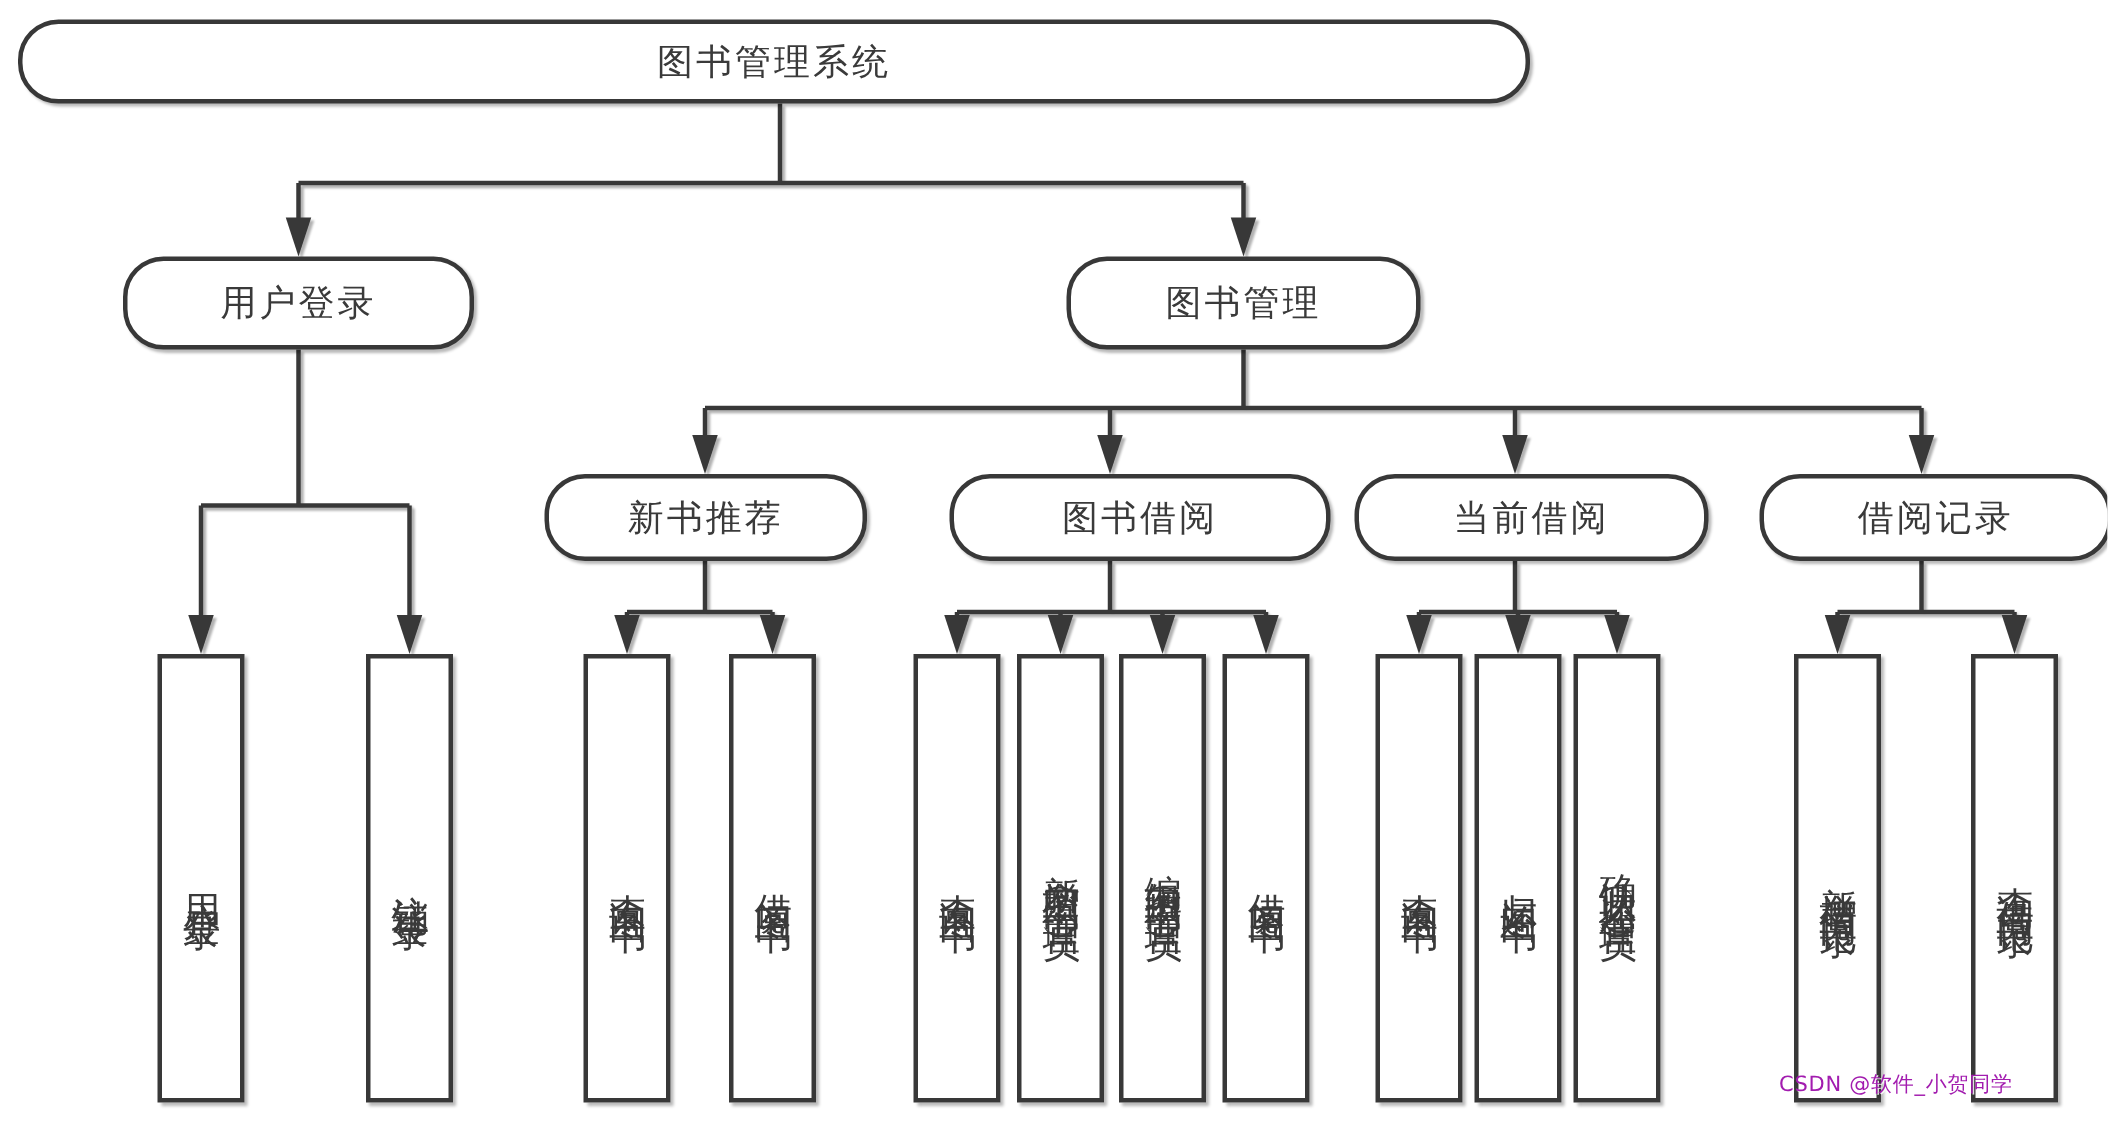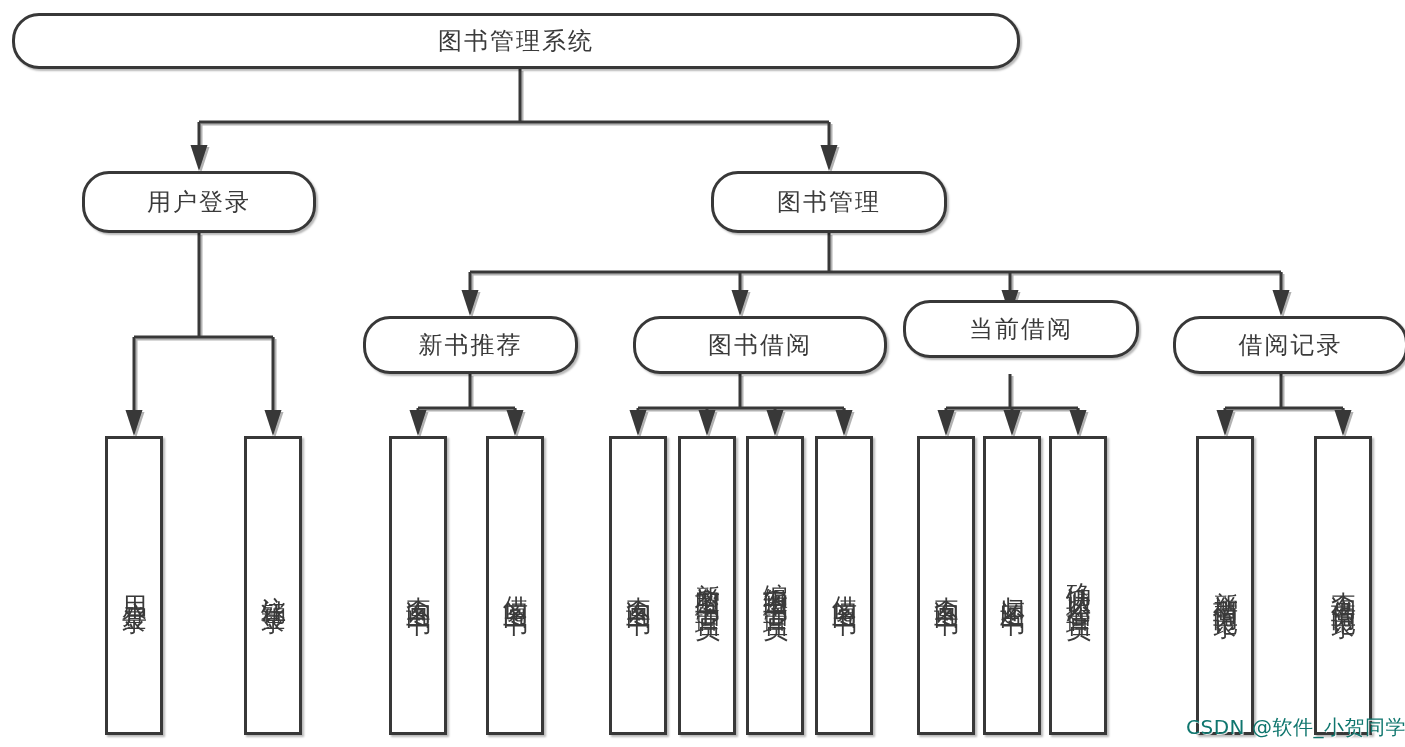--- a/index.html
+++ b/index.html
@@ -31,23 +31,23 @@
     text-orientation:mixed;
     text-align:center;
     line-height:52px;
     font-size:25px;
     letter-spacing:5px;
   }
   .watermark{
     position:absolute;
     left:1186px;top:714px;
     z-index:5;
-    font-size:20px;
+    font-size:14px;
     letter-spacing:0.5px;
-    color:#0f766e;
+    color:#a21caf;
     text-shadow:1px 1px 0 rgba(255,255,255,0.85);
     white-space:nowrap;
   }
 </style>
 </head>
 <body>
 
 <div class="stage">
 
   <svg class="connectors" width="1405" height="747" viewBox="0 0 1405 747">
@@ -88,21 +88,21 @@
     </g>
   </svg>
 
   <div class="node hbox" style="left:12px;top:13px;width:1008px;height:56px">图书管理系统</div>
 
   <div class="node hbox" style="left:82px;top:171px;width:234px;height:62px">用户登录</div>
   <div class="node hbox" style="left:711px;top:171px;width:236px;height:62px">图书管理</div>
 
   <div class="node hbox" style="left:363px;top:316px;width:215px;height:58px">新书推荐</div>
   <div class="node hbox" style="left:633px;top:316px;width:254px;height:58px">图书借阅</div>
-  <div class="node hbox" style="left:903px;top:300px;width:236px;height:58px">当前借阅</div>
+  <div class="node hbox" style="left:903px;top:316px;width:236px;height:58px">当前借阅</div>
   <div class="node hbox" style="left:1173px;top:316px;width:235px;height:58px">借阅记录</div>
 
   <div class="node vbox" style="left:105px;top:436px;width:58px;height:299px">用户登录</div>
   <div class="node vbox" style="left:244px;top:436px;width:58px;height:299px">注销登录</div>
 
   <div class="node vbox" style="left:389px;top:436px;width:58px;height:299px">查询图书</div>
   <div class="node vbox" style="left:486px;top:436px;width:58px;height:299px">借阅图书</div>
 
   <div class="node vbox" style="left:609px;top:436px;width:58px;height:299px">查询图书</div>
   <div class="node vbox" style="left:678px;top:436px;width:58px;height:299px">新增图书（管理员）</div>

